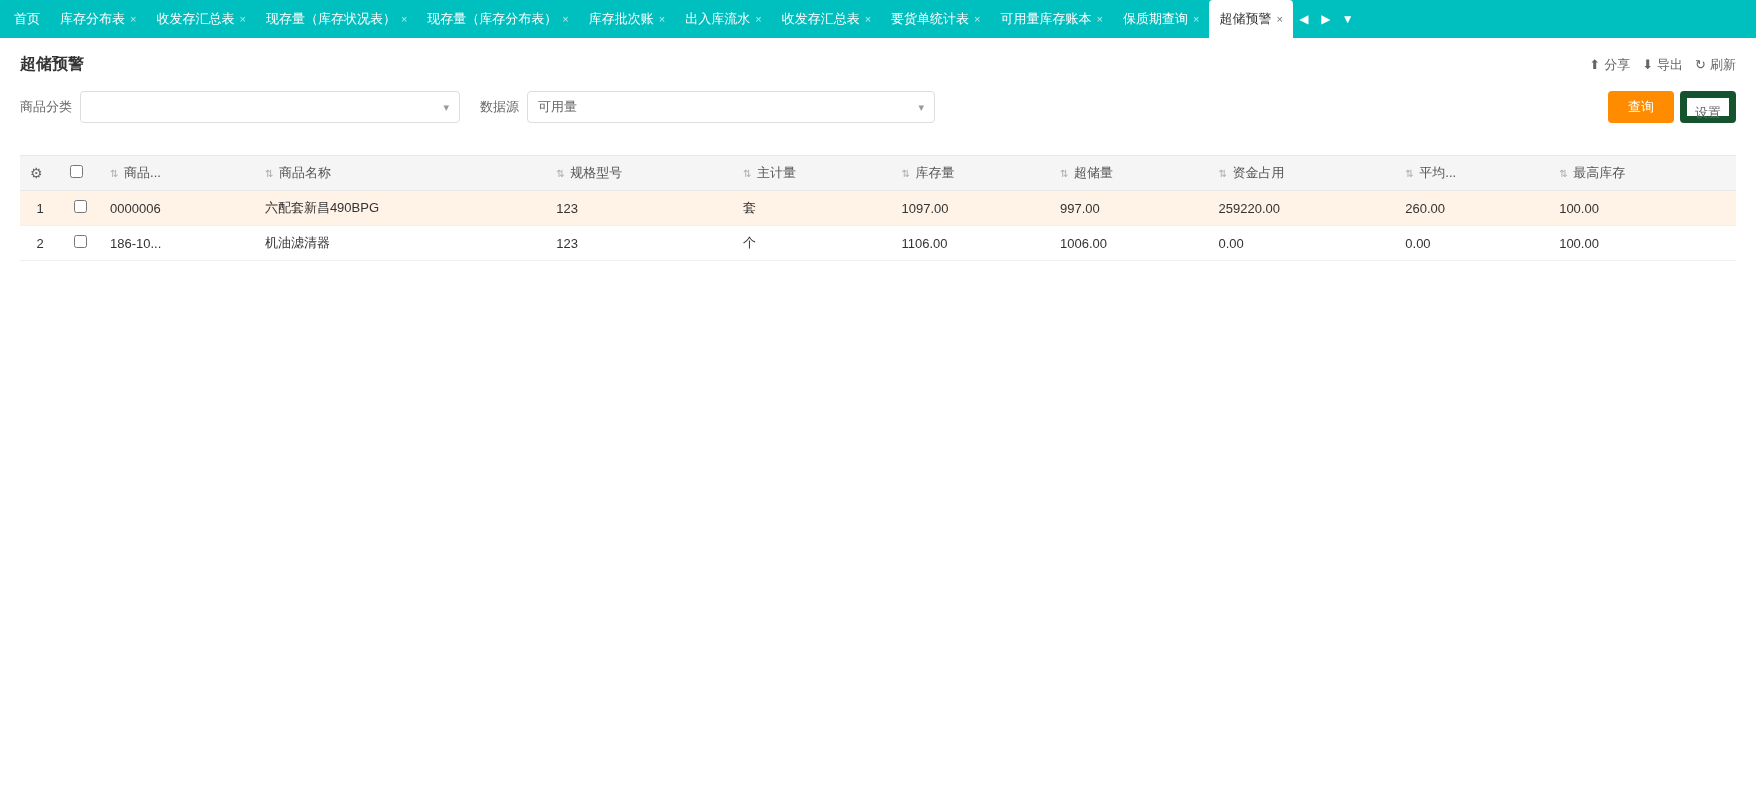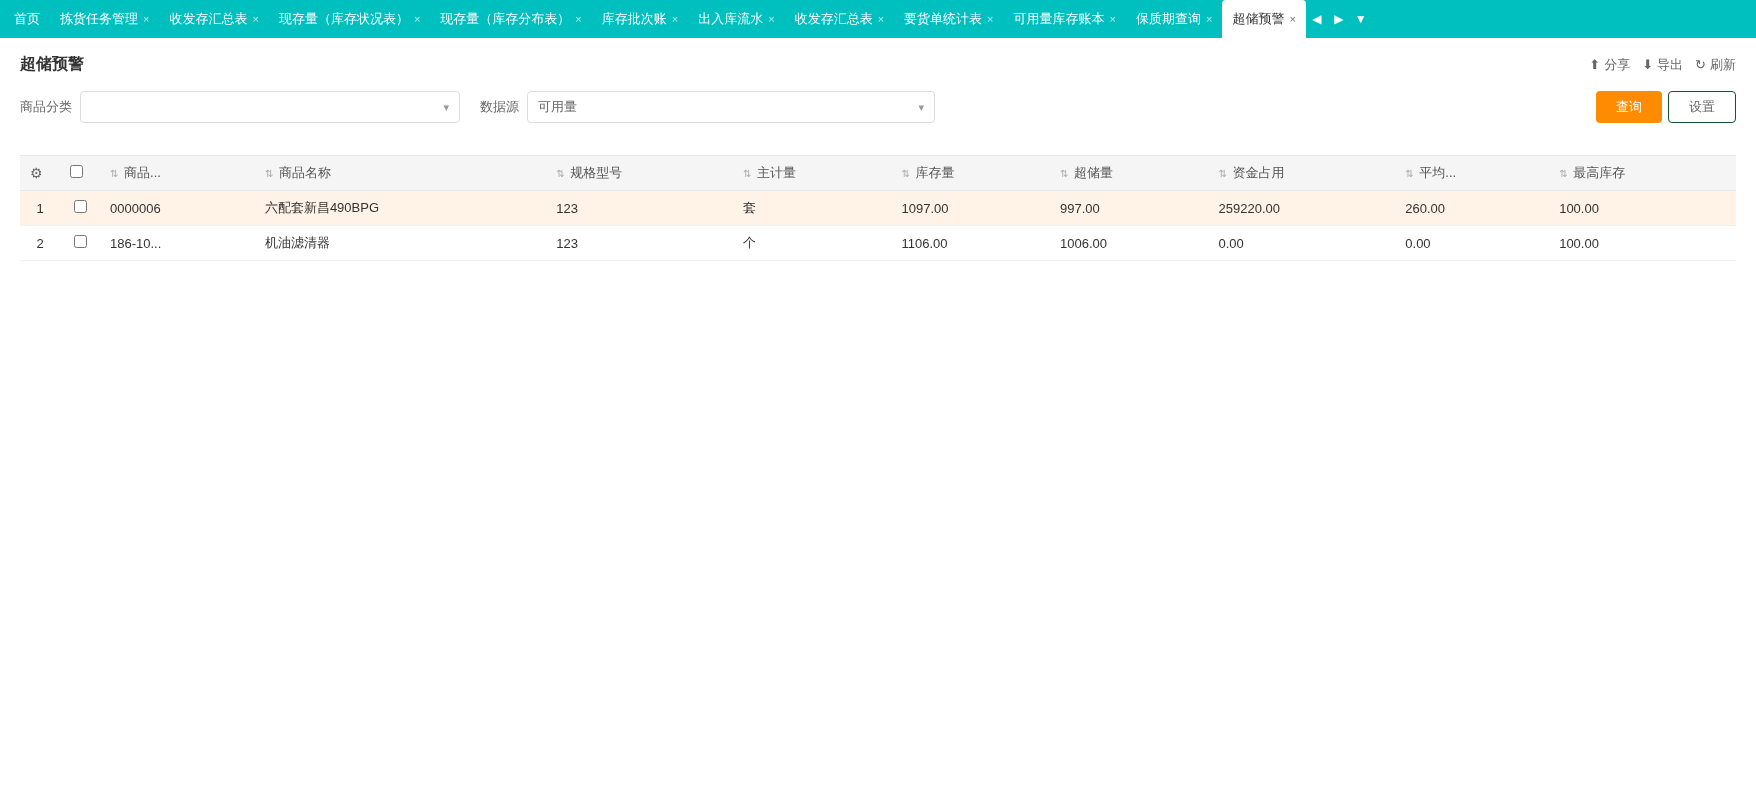--- a/index.html
+++ b/index.html
@@ -122,23 +122,23 @@
       border: none;
       border-radius: 4px;
       padding: 6px 20px;
       font-size: 13px;
       cursor: pointer;
       height: 32px;
     }
     .btn-settings {
       background: #fff;
       color: #666;
-      border: 1px solid #14532d;
+      border: 7px solid #14532d;
       border-radius: 4px;
-      padding: 6px 20px;
+      padding: 6px 8px;
       font-size: 13px;
       cursor: pointer;
       height: 32px;
     }
 
     
     .data-table {
       width: 100%;
       border-collapse: collapse;
       font-size: 13px;
@@ -174,21 +174,21 @@
     input[type="checkbox"] { cursor: pointer; accent-color: #00bfbf; }
 
     .gear-icon { font-size: 14px; color: #666; cursor: pointer; }
   </style>
 </head>
 <body>
 
 <div class="top-nav">
   <span class="nav-item">首页</span>
   <span class="nav-item">
-      <span>拣货任务管理</span>
+      <span>库存分布表</span>
       <span class="close-x">×</span>
     </span>
   <span class="nav-item">
       <span>收发存汇总表</span>
       <span class="close-x">×</span>
     </span>
   <span class="nav-item">
       <span>现存量（库存状况表）</span>
       <span class="close-x">×</span>
     </span>

